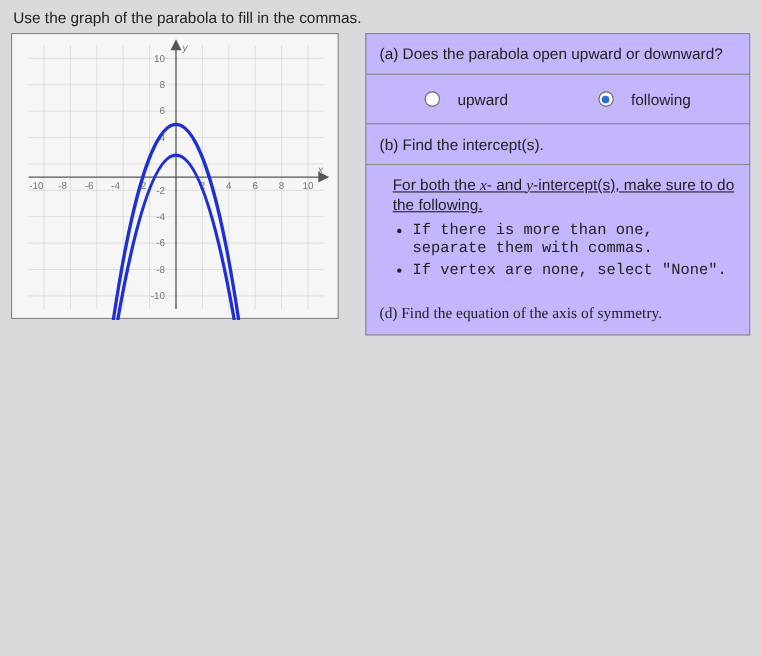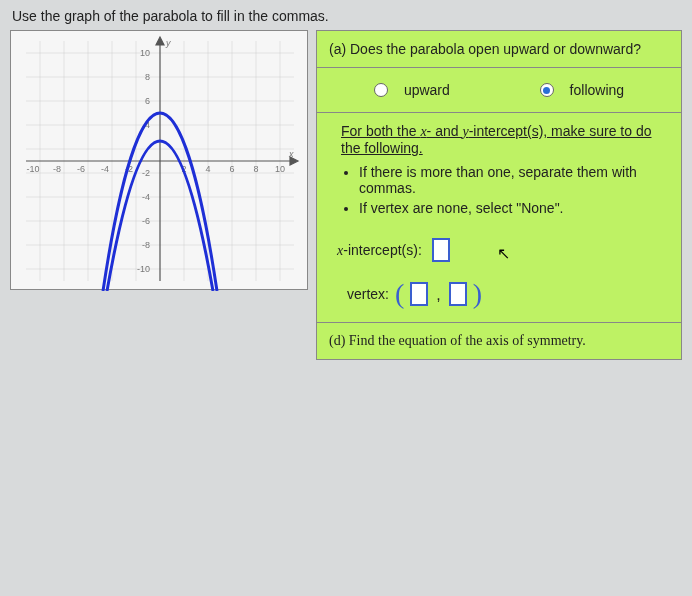--- a/index.html
+++ b/index.html
@@ -24,22 +24,22 @@
   .graph-box {
     border: 1px solid #888;
     background: #f6f6f6;
     width: 298px;
     height: 260px;
     position: relative;
   }
   .table-col {
     flex: 1;
     border: 1px solid #888;
-    margin-left: 8px;
-    background: #bef264;
+    margin-left: 24px;
+    background: #c4b5fd;
   }
   .row {
     border-bottom: 1px solid #888;
     padding: 10px 12px;
   }
   .row:last-child { border-bottom: none; font-family: Liberation Serif, serif; }
   .italic { font-style: italic; font-family: Georgia, serif; }
   .radio-row {
     display: flex;
     align-items: center;
@@ -64,21 +64,21 @@
   .radio.selected::after {
     content: "";
     width: 7px; height: 7px;
     border-radius: 50%;
     background: #2a6fd6;
   }
   ul.bullets {
     list-style: disc;
     margin: 8px 0 4px 30px;
   }
-  ul.bullets li { margin-bottom: 4px; }
+  ul.bullets li { margin-bottom: 4px; font-family: Liberation Mono, monospace; }
   .intercept-row {
     display: flex;
     align-items: center;
     gap: 10px;
     padding: 8px 0 8px 20px;
   }
   .input-box {
     display: inline-block;
     width: 18px;
     height: 24px;
@@ -195,46 +195,32 @@
       <div class="radio-opt">
         <span class="radio"></span>
         <span>upward</span>
       </div>
       <div class="radio-opt">
         <span class="radio selected"></span>
         <span>following</span>
       </div>
     </div>
 
+    <div class="row">(b) Find the intercept(s).</div>
 
     <div class="row" style="border-bottom:none;">
       <div style="padding-left:12px;text-decoration:underline;">
         <span>For both the </span><span class="italic">x</span><span>- and </span><span class="italic">y</span><span>-intercept(s), make sure to do the following.</span>
       </div>
       <ul class="bullets">
         <li>If there is more than one, separate them with commas.</li>
         <li>If vertex are none, select "None".</li>
       </ul>
     </div>
 
-    <div class="intercept-row" style="position:relative;">
-      <span>
-        <span class="italic">x</span><span>-intercept(s):</span>
-      </span>
-      <span class="input-box"></span>
-      <span class="cursor" style="left:180px; top:14px;">↖</span>
-    </div>
-
-
-
-    <div class="vertex-line" style="border-bottom:1px solid #888; padding-bottom:14px;">
-      <span>vertex:</span>
-      <span class="paren">(</span>
-      <span class="input-box"></span>
-      <span class="comma">,</span>
-      <span class="input-box"></span>
-      <span class="paren">)</span>
-    </div>
+
+
+
 
     <div class="row">(d) Find the equation of the axis of symmetry.</div>
 
   </div>
 </div>
 
 </body></html>

